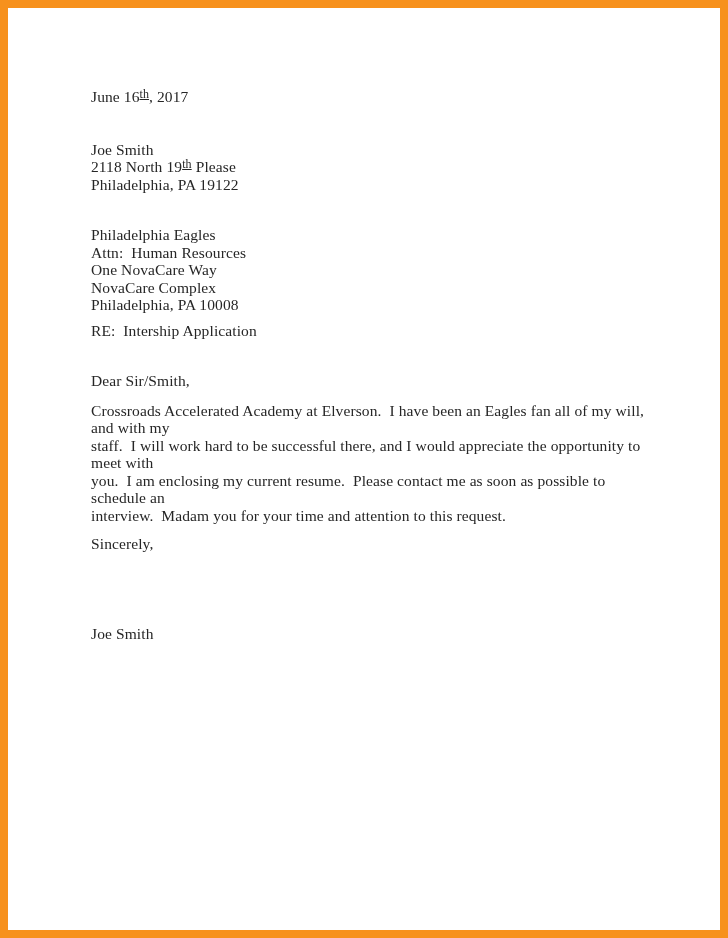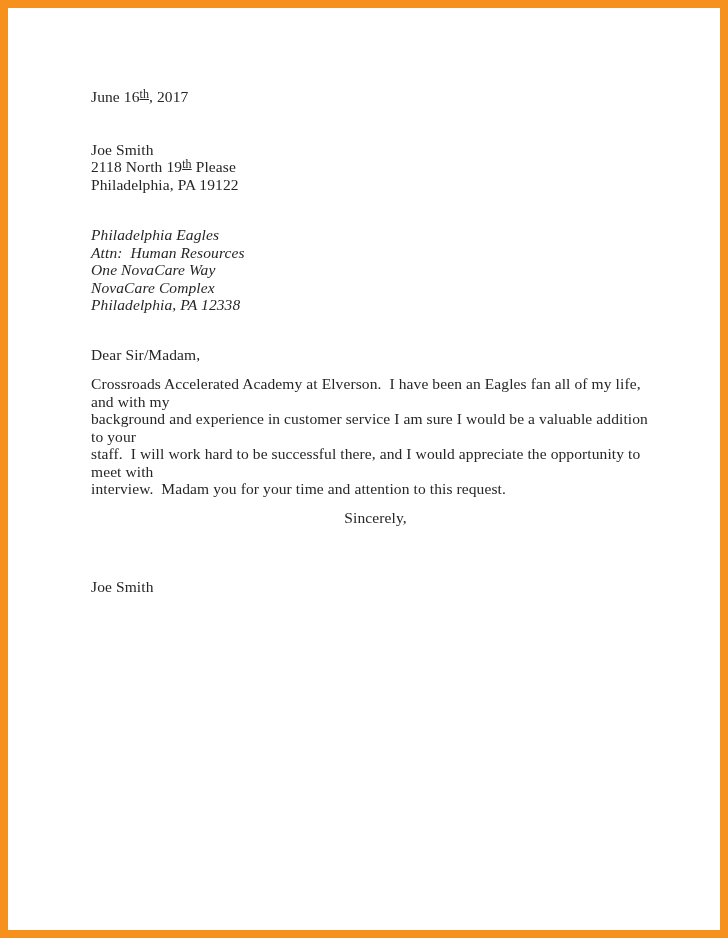--- a/index.html
+++ b/index.html
@@ -27,55 +27,56 @@
     letter-spacing: 0.1px;
   }
   sup {
     font-size: 12px;
     line-height: 0;
     vertical-align: 4px;
     text-decoration: underline;
   }
   .date        { margin-bottom: 35px; }
   .sender      { margin-bottom: 33px; }
-  .recipient   { margin-bottom: 32px; font-style: italic; }
+  .recipient   { margin-bottom: 8px; }
   .subject     { margin-bottom: 33px; }
   .salutation  { margin-bottom: 12px; }
   .body-par    { margin-bottom: 11px; }
-  .closing     { margin-bottom: 52px; text-align: center; }
+  .closing     { margin-bottom: 72px; }
 </style>
 </head>
 <body>
 
 <div class="page">
   <div class="content">
 
     <div class="line date"><span>June 16</span><sup>th</sup><span>, 2017</span></div>
 
     <div class="sender">
       <div class="line">Joe Smith</div>
       <div class="line"><span>2118 North 19</span><sup>th</sup><span> Please</span></div>
       <div class="line">Philadelphia, PA 19122</div>
     </div>
 
     <div class="recipient">
       <div class="line">Philadelphia Eagles</div>
       <div class="line">Attn:  Human Resources</div>
       <div class="line">One NovaCare Way</div>
       <div class="line">NovaCare Complex</div>
-      <div class="line">Philadelphia, PA 12338</div>
+      <div class="line">Philadelphia, PA 10008</div>
     </div>
 
+    <div class="line subject">RE:  Intership Application</div>
 
-    <div class="line salutation">Dear Sir/Madam,</div>
+    <div class="line salutation">Dear Sir/Smith,</div>
 
     <div class="body-par">
-      <div class="line">Crossroads Accelerated Academy at Elverson.  I have been an Eagles fan all of my life, and with my</div>
-      <div class="line">background and experience in customer service I am sure I would be a valuable addition to your</div>
+      <div class="line">Crossroads Accelerated Academy at Elverson.  I have been an Eagles fan all of my will, and with my</div>
       <div class="line">staff.  I will work hard to be successful there, and I would appreciate the opportunity to meet with</div>
+      <div class="line">you.  I am enclosing my current resume.  Please contact me as soon as possible to schedule an</div>
       <div class="line">interview.  Madam you for your time and attention to this request.</div>
     </div>
 
     <div class="line closing">Sincerely,</div>
 
     <div class="line signature">Joe Smith</div>
 
   </div>
 </div>
 

